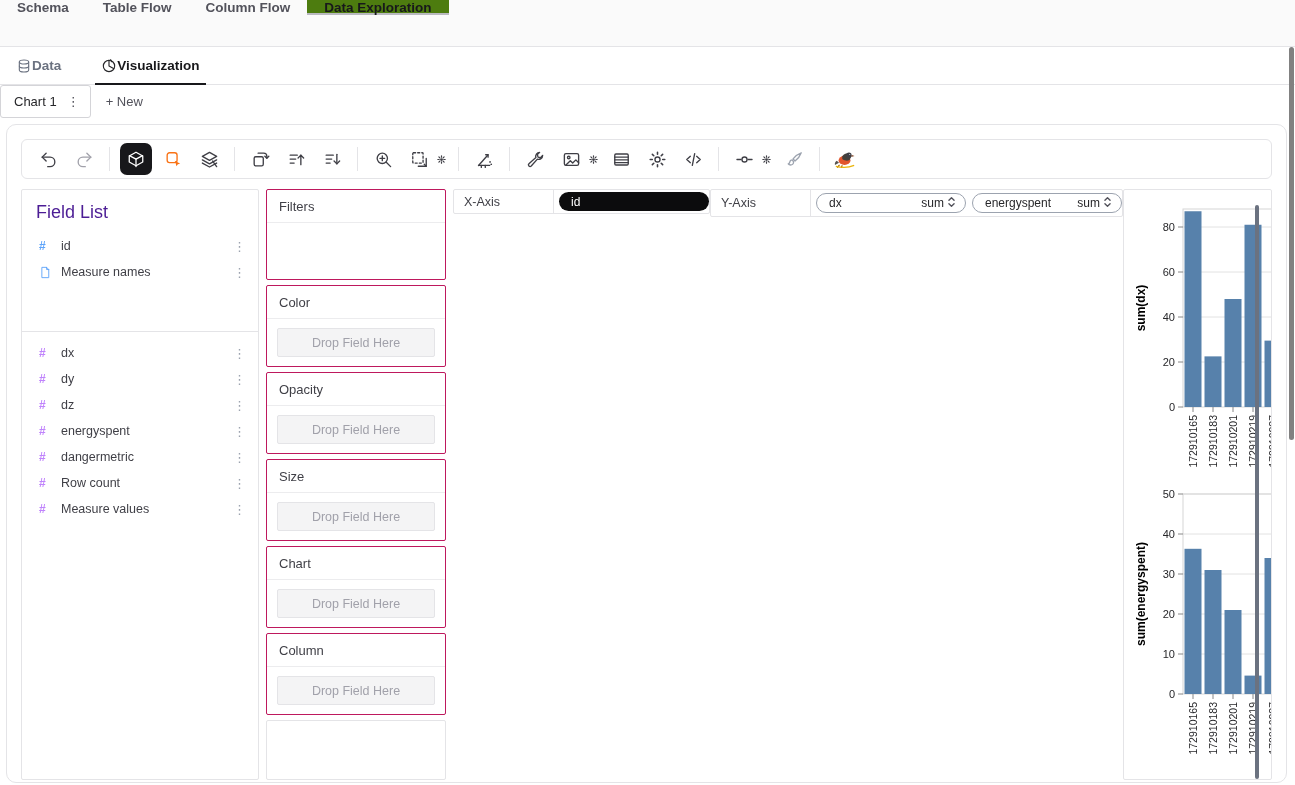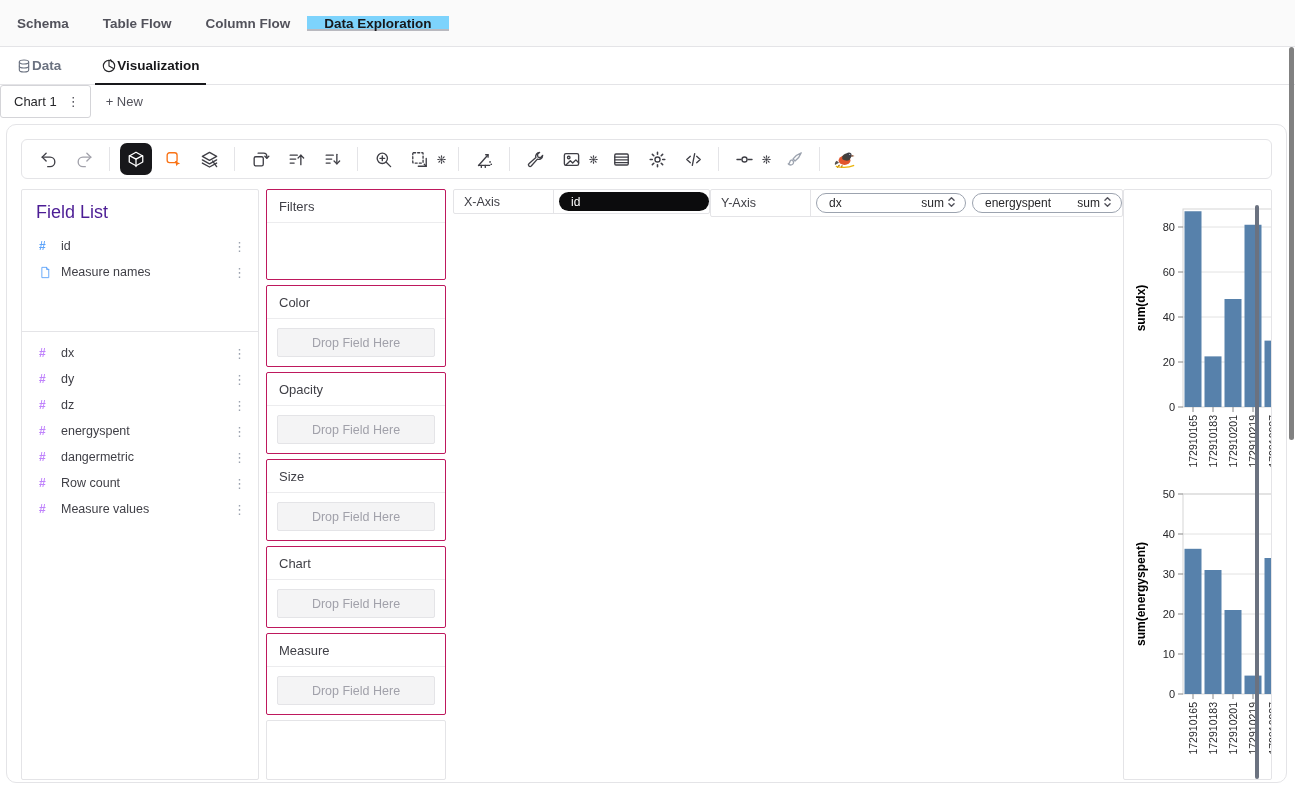--- a/index.html
+++ b/index.html
@@ -1,23 +1,23 @@
 <!DOCTYPE html>
 <html><head>
 <meta charset="utf-8">
 <style>
   * { margin:0; padding:0; box-sizing:border-box; }
   html,body { width:1295px; height:785px; overflow:hidden; background:#fff;
     font-family:"Liberation Sans","DejaVu Sans",sans-serif; color:#27272a; }
   
   .topbar { height:47px; background:#fafafa; border-bottom:1px solid #e4e4e7;
-    display:flex; align-items:center; }
+    display:flex; align-items:flex-start; }
   .tab { padding:0 17px; display:flex; align-items:center; font-size:13.5px;
     font-weight:700; color:#52525b; cursor:pointer; }
-  .tab.active { background:#7dd3fc; color:#18181b; box-shadow:inset 0 -2px 0 #b9b9bf; }
+  .tab.active { background:#4d7c0f; color:#18181b; box-shadow:inset 0 -2px 0 #b9b9bf; }
   
   .subbar { height:38px; border-bottom:1px solid #e4e4e7; display:flex;
     align-items:stretch; padding-left:10px; gap:28px; background:#fff; }
   .subtab { display:flex; align-items:center; gap:0; padding:0 6px;
     font-size:13.5px; font-weight:700; color:#6b7280; position:relative; cursor:pointer;justify-content:space-between; }
   .subtab.active { color:#18181b; }
   .subtab.active::after { content:""; position:absolute; left:0; right:0; bottom:-1px;
     height:2.5px; background:#18181b; }
   .subtab svg { display:block; }
   
@@ -410,21 +410,21 @@
             <div class="section-header">Size</div>
             <div class="section-body">
               <div class="dropzone">Drop Field Here</div>
             </div>
           </div><div class="section">
             <div class="section-header">Chart</div>
             <div class="section-body">
               <div class="dropzone">Drop Field Here</div>
             </div>
           </div><div class="section">
-            <div class="section-header">Measure</div>
+            <div class="section-header">Column</div>
             <div class="section-body">
               <div class="dropzone">Drop Field Here</div>
             </div>
           </div></span>
       <div class="fill-box"></div>
     </div>
 
     <div class="right">
       <div class="axis-row">
         <div class="axis-label">X-Axis</div>

